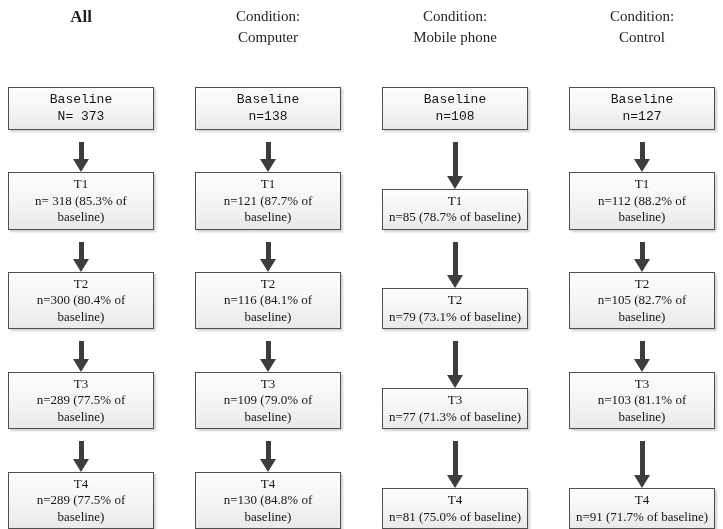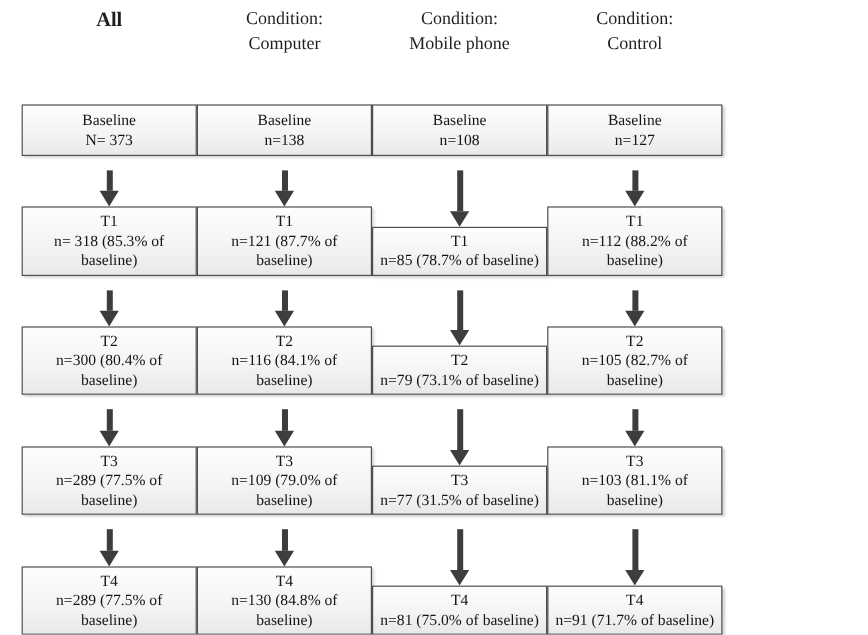--- a/index.html
+++ b/index.html
@@ -9,23 +9,23 @@
     width: 723px;
     height: 529px;
     font-family: "Liberation Serif", "DejaVu Serif", serif;
     color: #1a1a1a;
     overflow: hidden;
   }
   .diagram {
     box-sizing: border-box;
     width: 723px;
     height: 529px;
-    padding: 0 18px;
-    display: flex;
-    justify-content: flex-start;
+    padding: 0 8px;
+    display: flex;
+    justify-content: space-between;
   }
   .column {
     width: 146px;
     display: flex;
     flex-direction: column;
   }
   .col-header {
     height: 94px;
     box-sizing: border-box;
     padding-top: 6px;
@@ -37,21 +37,21 @@
   .col-header.bold {
     font-weight: bold;
     font-size: 17px;
     line-height: 1.3;
   }
   .slot {
     display: flex;
     flex-direction: column;
     align-items: stretch;
   }
-  .slot.baseline-slot { height: 46px; }
+  .slot.baseline-slot { height: 46px; font-family: Liberation Mono, monospace; }
   .slot.trow { height: 95px; margin-top: 12px; }
   .baseline-slot .box { flex: 1; }
   .arrow-wrap {
     flex: 1;
     display: flex;
     flex-direction: column;
     align-items: center;
     min-height: 18px;
   }
   .arrow-shaft {
@@ -228,21 +228,21 @@
           <div class="box-line">n=79 (73.1% of baseline)</div>
         </div>
       </div>
       <div class="slot trow">
         <div class="arrow-wrap">
           <div class="arrow-shaft"></div>
           <div class="arrow-head"></div>
         </div>
         <div class="box">
           <div class="box-line">T3</div>
-          <div class="box-line">n=77 (31.5% of baseline)</div>
+          <div class="box-line">n=77 (71.3% of baseline)</div>
         </div>
       </div>
       <div class="slot trow">
         <div class="arrow-wrap">
           <div class="arrow-shaft"></div>
           <div class="arrow-head"></div>
         </div>
         <div class="box">
           <div class="box-line">T4</div>
           <div class="box-line">n=81 (75.0% of baseline)</div>

